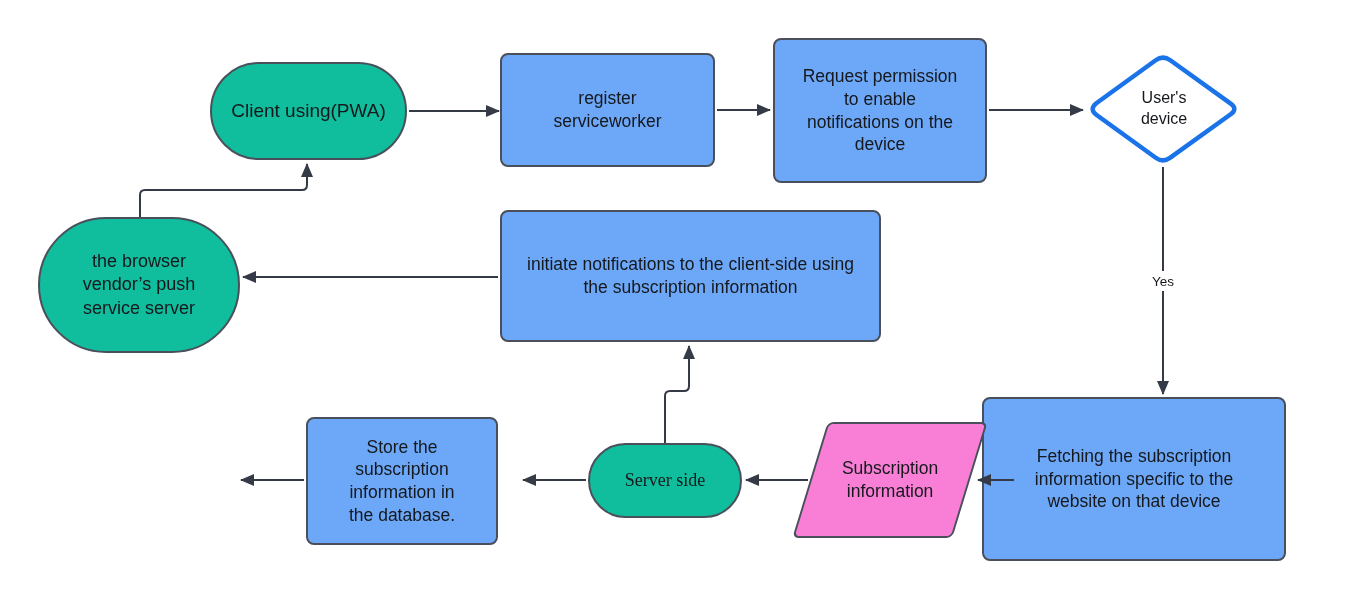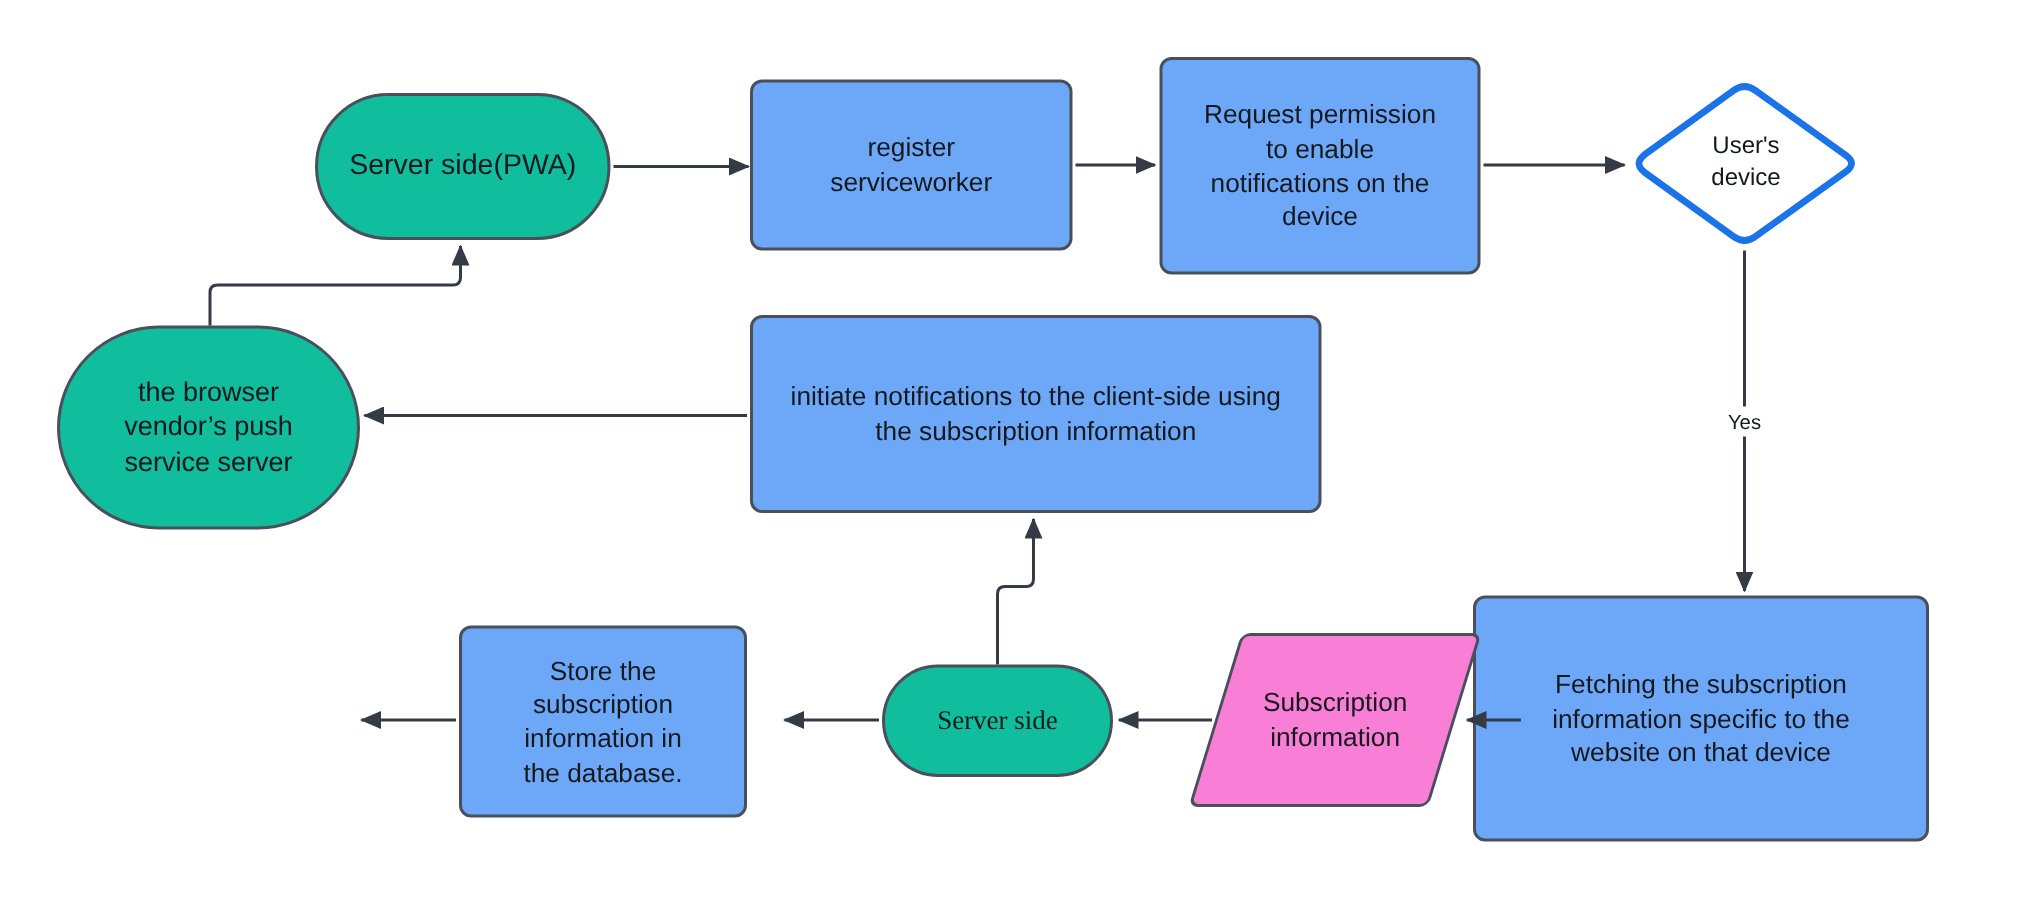--- a/index.html
+++ b/index.html
@@ -106,21 +106,21 @@
     <path class="edge" d="M1014 480 H978" marker-end="url(#ah)"></path>
     <path class="edge" d="M808 480 H746" marker-end="url(#ah)"></path>
     <path class="edge" d="M586 480 H523" marker-end="url(#ah)"></path>
     <path class="edge" d="M304 480 H241" marker-end="url(#ah)"></path>
     <path class="edge" d="M665 443 V396 Q665 391 670 391 H684 Q689 391 689 386 V346" marker-end="url(#ah)"></path>
     <path class="edge" d="M498 277 H243" marker-end="url(#ah)"></path>
     <path class="edge" d="M140 217 V195 Q140 190 145 190 H302 Q307 190 307 185 V164" marker-end="url(#ah)"></path>
   </svg>
 
   <div class="node terminator n-client">
-    <span class="label">Server side(PWA)</span>
+    <span class="label">Client using(PWA)</span>
   </div>
 
   <div class="node process n-register">
     <span class="label">register serviceworker</span>
   </div>
 
   <div class="node process n-request">
     <span class="label">Request permission to enable notifications on the device</span>
   </div>
 

